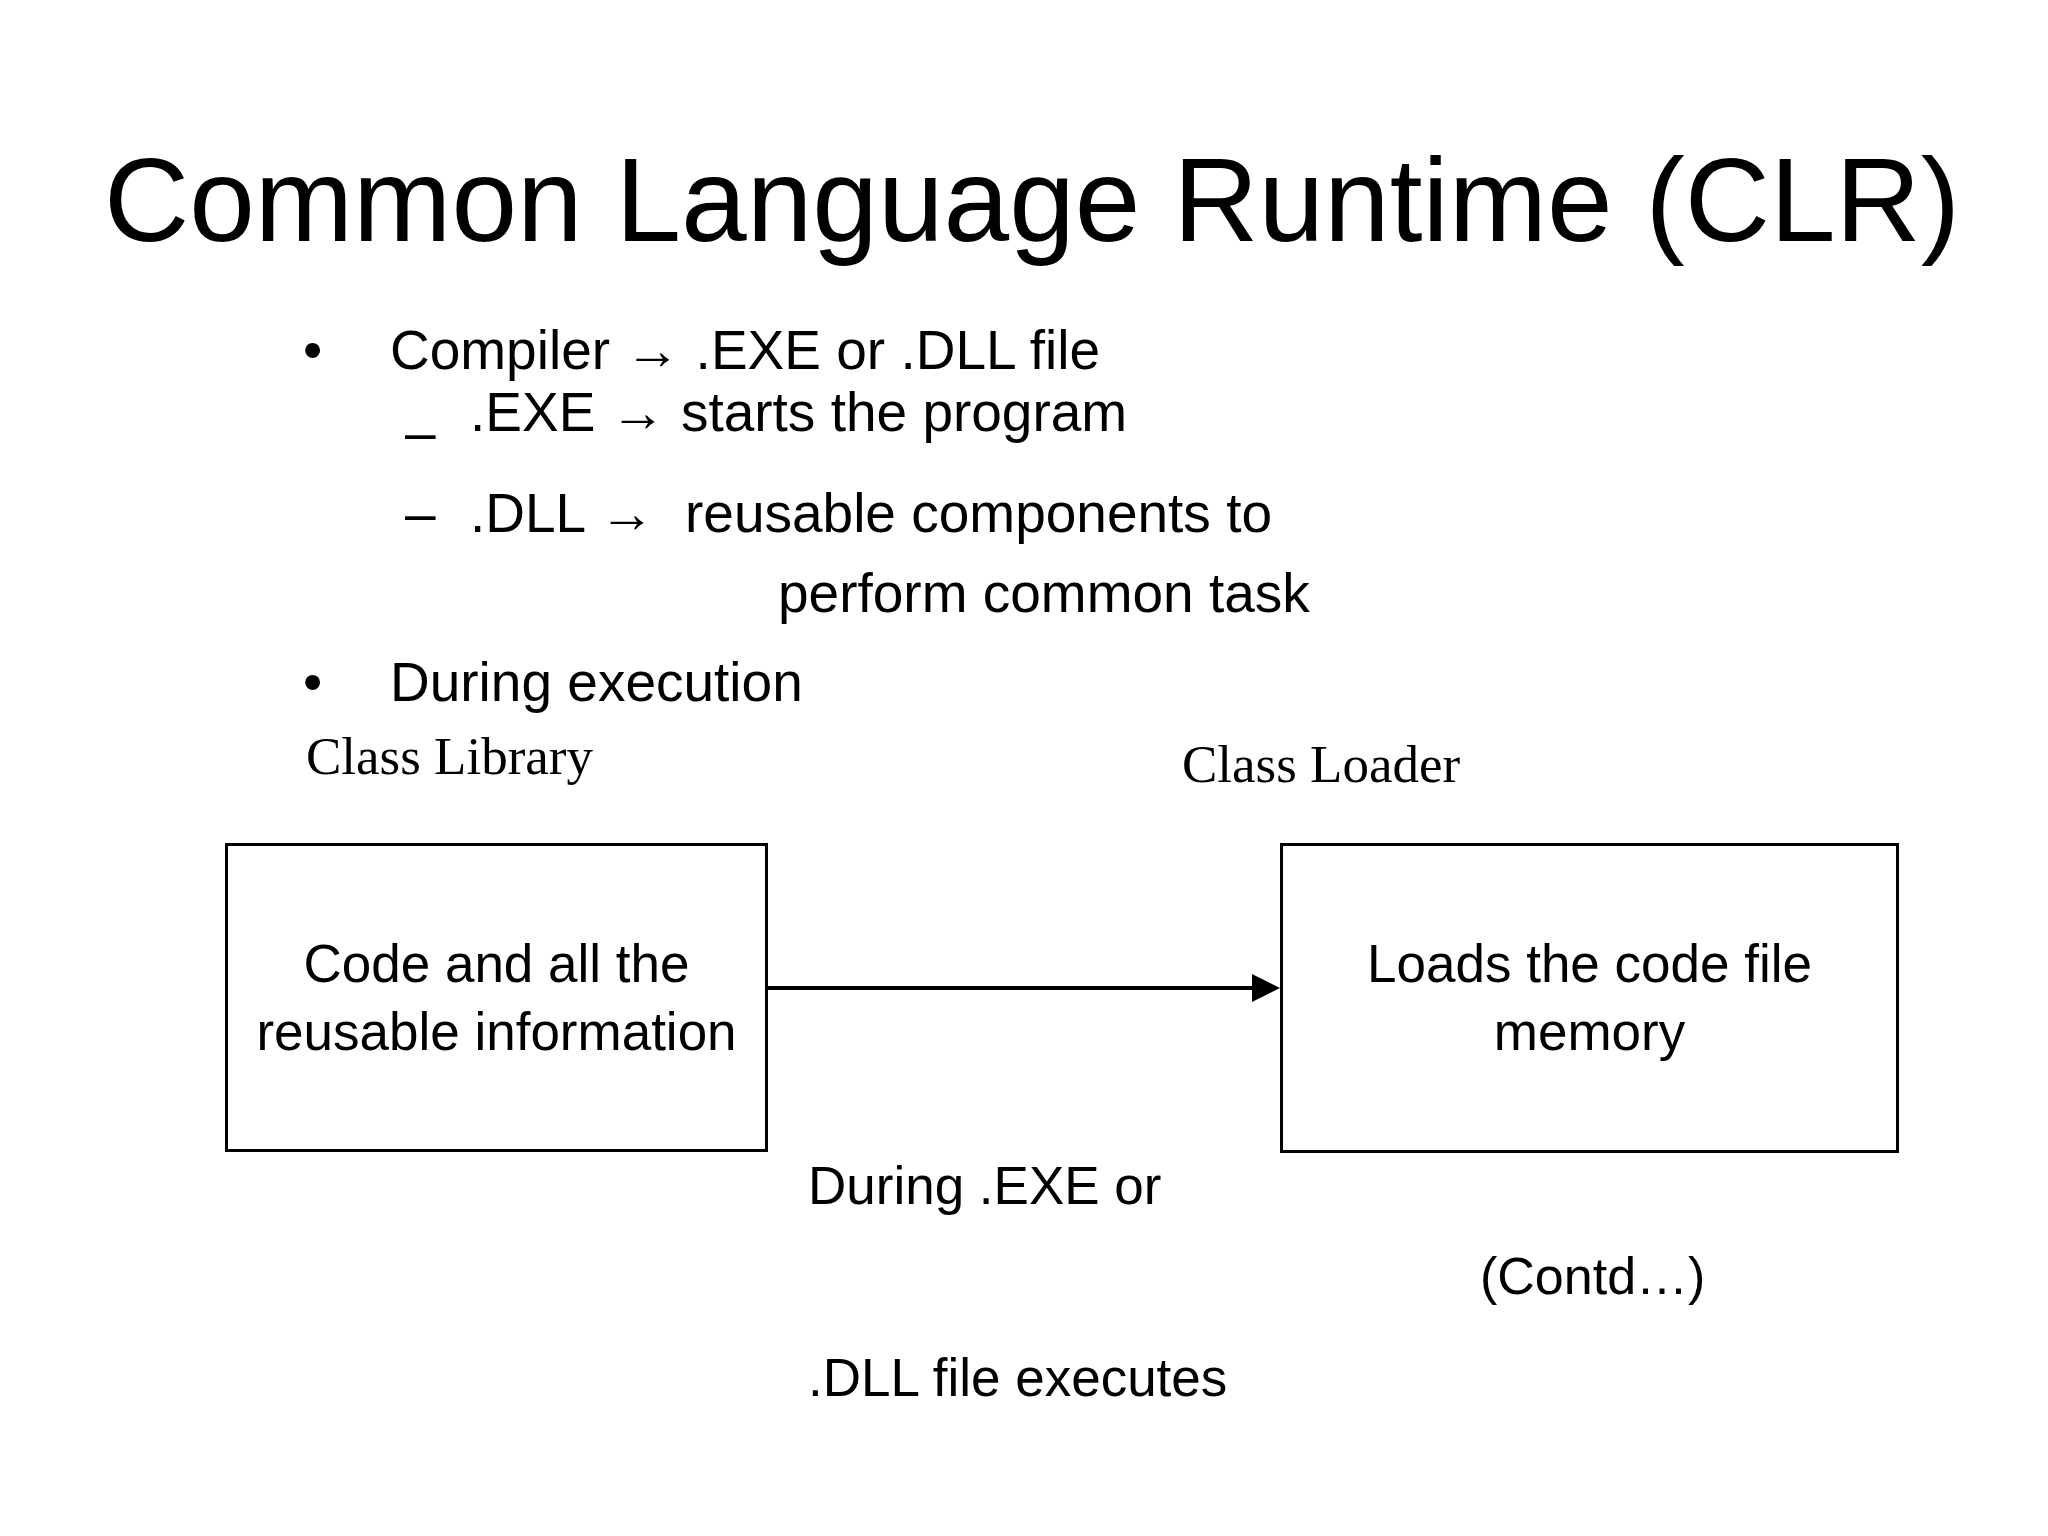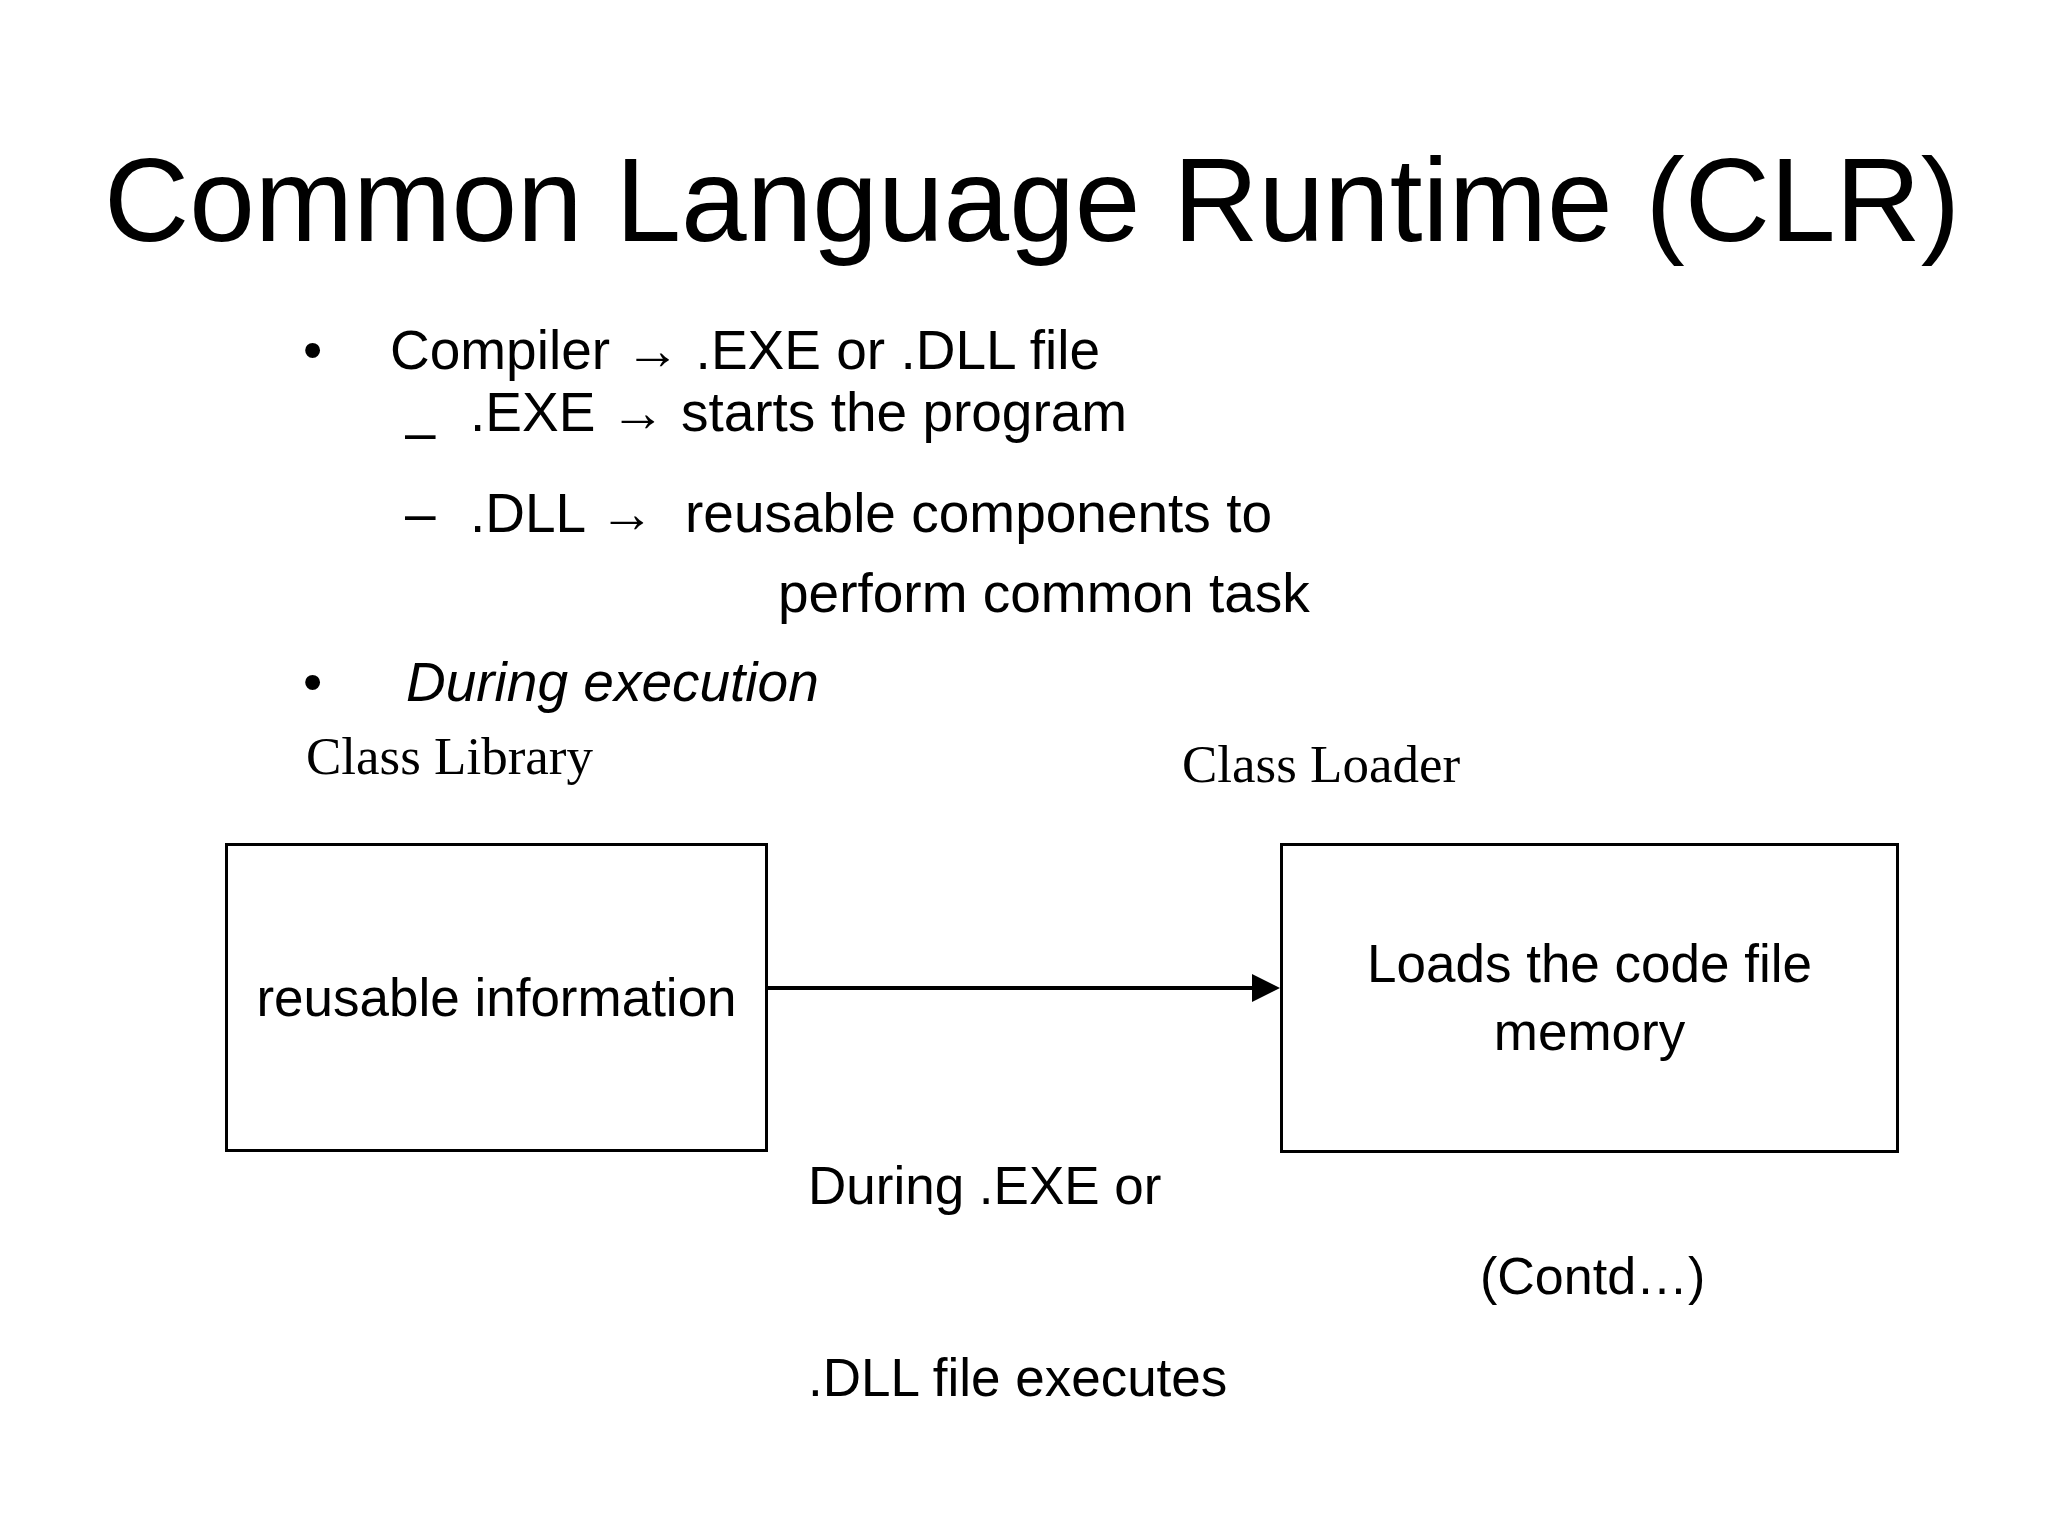--- a/index.html
+++ b/index.html
@@ -36,21 +36,21 @@
   }
   
   .b1-marker  { left: 303px; top: 323px; }
   .b1-text    { left: 390px; top: 323px; }
   .s1-marker  { left: 405px; top: 405px; }
   .s1-text    { left: 470px; top: 385px; }
   .s2-marker  { left: 405px; top: 486px; }
   .s2-text    { left: 470px; top: 486px; }
   .cont-text  { left: 778px; top: 566px; }
   .b2-marker  { left: 303px; top: 655px; }
-  .b2-text    { left: 406px; top: 655px; font-style: italic; }
+  .b2-text    { left: 390px; top: 655px; }
   
   .serif-label {
     position: absolute;
     font-family: "Liberation Serif", serif;
     font-size: 53px;
     line-height: 1;
     white-space: pre;
   }
   .lib-label    { left: 306px; top: 730px; }
   .loader-label { left: 1182px; top: 738px; }
@@ -123,20 +123,21 @@
 
   <span class="line cont-text">perform common task</span>
 
   <span class="line b2-marker">•</span>
   <span class="line b2-text">During execution</span>
 
   <span class="serif-label lib-label">Class Library</span>
   <span class="serif-label loader-label">Class Loader</span>
 
   <div class="dbox left-box">
+    <div>Code and all the</div>
     <div>reusable information</div>
   </div>
 
   <div class="dbox right-box">
     <div>Loads the code file</div>
     <div>memory</div>
   </div>
 
   <div class="arrow-line"></div>
   <div class="arrow-head"></div>

